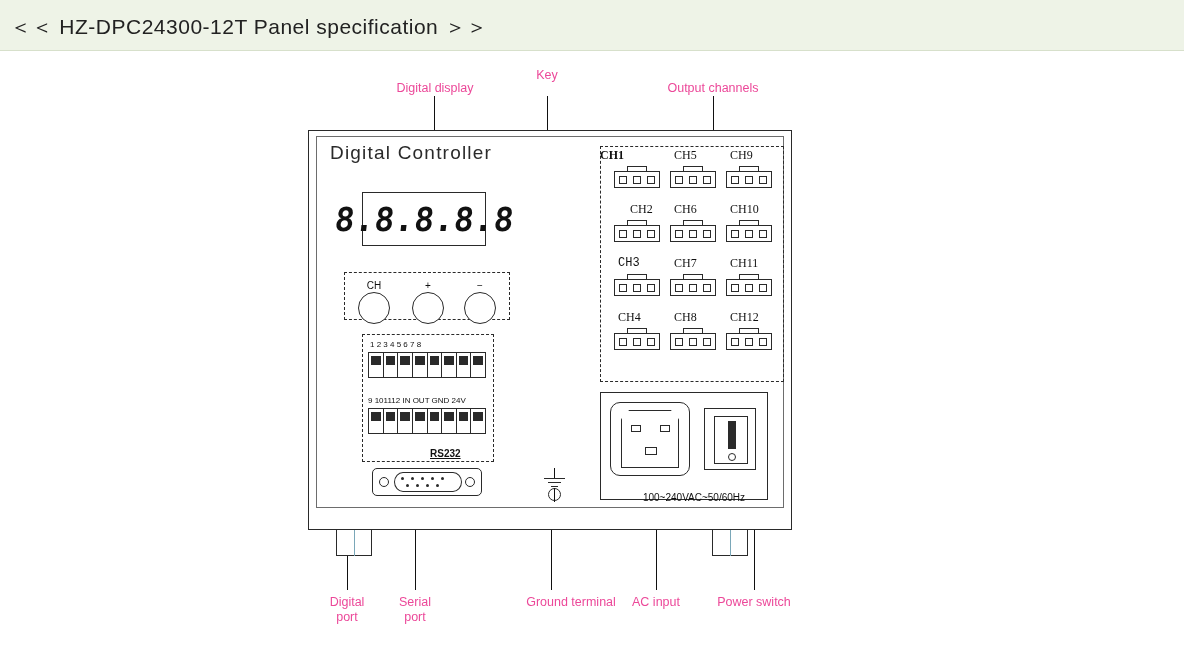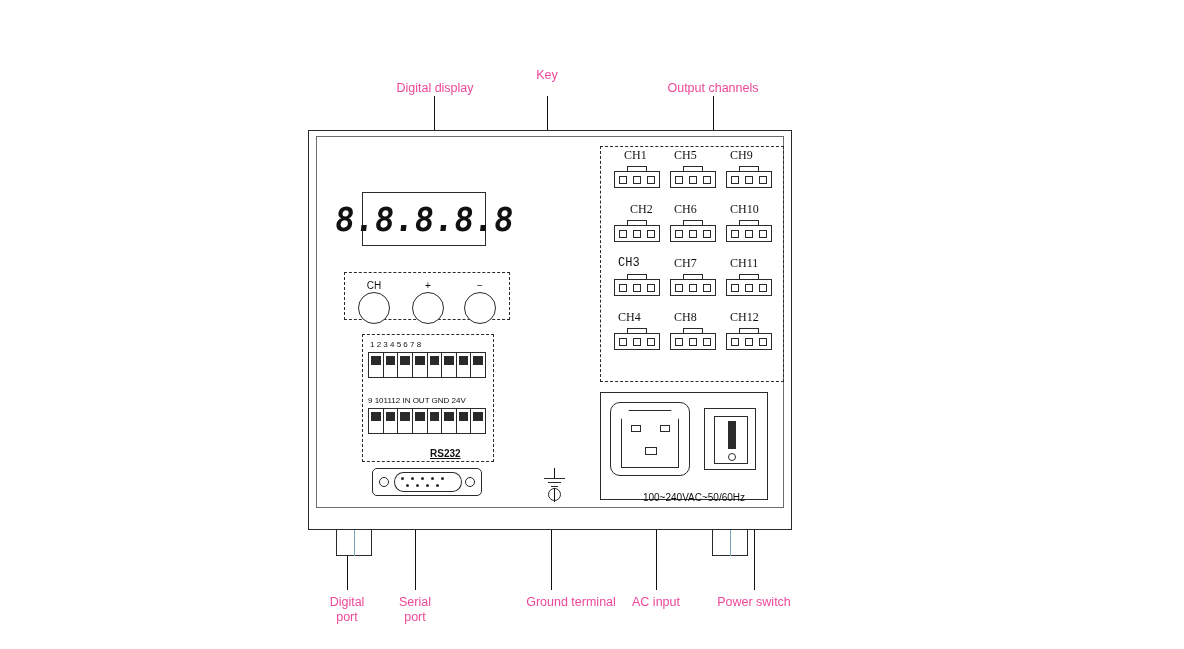--- a/index.html
+++ b/index.html
@@ -387,20 +387,23 @@
     font-size: 10px;
     color: #111;
     white-space: nowrap;
   }
 </style>
 </head>
 <body>
 
 <div id="page">
 
+  <div id="header-bar">
+    <div id="header-title">＜＜ HZ-DPC24300-12T Panel specification  ＞＞</div>
+  </div>
 
   <div class="callout center" style="left:370px; top:81px; width:130px;">Digital display</div>
   <div class="vline" style="left:434px; top:96px; height:128px;"></div>
 
   <div class="callout center" style="left:500px; top:68px; width:94px;">Key</div>
   <div class="vline" style="left:547px; top:96px; height:214px;"></div>
   <div class="hline" style="left:508px; top:310px; width:40px;"></div>
 
   <div class="callout center" style="left:652px; top:81px; width:122px;">Output channels</div>
   <div class="vline" style="left:713px; top:96px; height:44px;"></div>
@@ -425,20 +428,21 @@
 
   <div id="device">
     <div id="case-outer"></div>
     <div id="case-inner"></div>
     <div id="case-base"></div>
     <div class="foot left"></div>
     <div class="foot right"></div>
     <div class="foot-seam" style="left:46px;"></div>
     <div class="foot-seam" style="left:422px;"></div>
 
+    <div id="brand">Digital Controller</div>
 
     <div id="display-frame">
       <span id="display-digits">8.8.8.8.8</span>
     </div>
 
     <div id="keys-dash"></div>
     <div class="key-label" style="left:50px; top:150px;">CH</div>
     <div class="key-btn" style="left:50px; top:162px;"></div>
     <div class="key-label" style="left:104px; top:150px;">+</div>
     <div class="key-btn" style="left:104px; top:162px;"></div>
@@ -491,21 +495,21 @@
       <div class="vline" style="left:14px; top:0px; height:10px;"></div>
       <div class="gnd-bar" style="left:4px; top:10px; width:21px;"></div>
       <div class="gnd-bar" style="left:8px; top:14px; width:13px;"></div>
       <div class="gnd-bar" style="left:11px; top:18px; width:7px;"></div>
       <div style="position:absolute; left:8px; top:20px; width:13px; height:13px; border:1.2px solid #2a2a2a; border-radius:50%; box-sizing:border-box;"></div>
       <div class="vline" style="left:14px; top:20px; height:14px;"></div>
     </div>
 
     <div id="channels-dash"></div>
 
-    <div class="ch-label" style="left:316px; top:18px;">CH1</div>
+    <div class="ch-label" style="left:292px; top:18px;font-weight:bold;">CH1</div>
     <div class="ch-conn" style="left:306px; top:36px;">
       <div class="tab"></div>
       <div class="body"></div>
       <div class="pin p1"></div>
       <div class="pin p2"></div>
       <div class="pin p3"></div>
     </div>
     <div class="ch-label" style="left:366px; top:18px;">CH5</div>
     <div class="ch-conn" style="left:362px; top:36px;">
       <div class="tab"></div>

